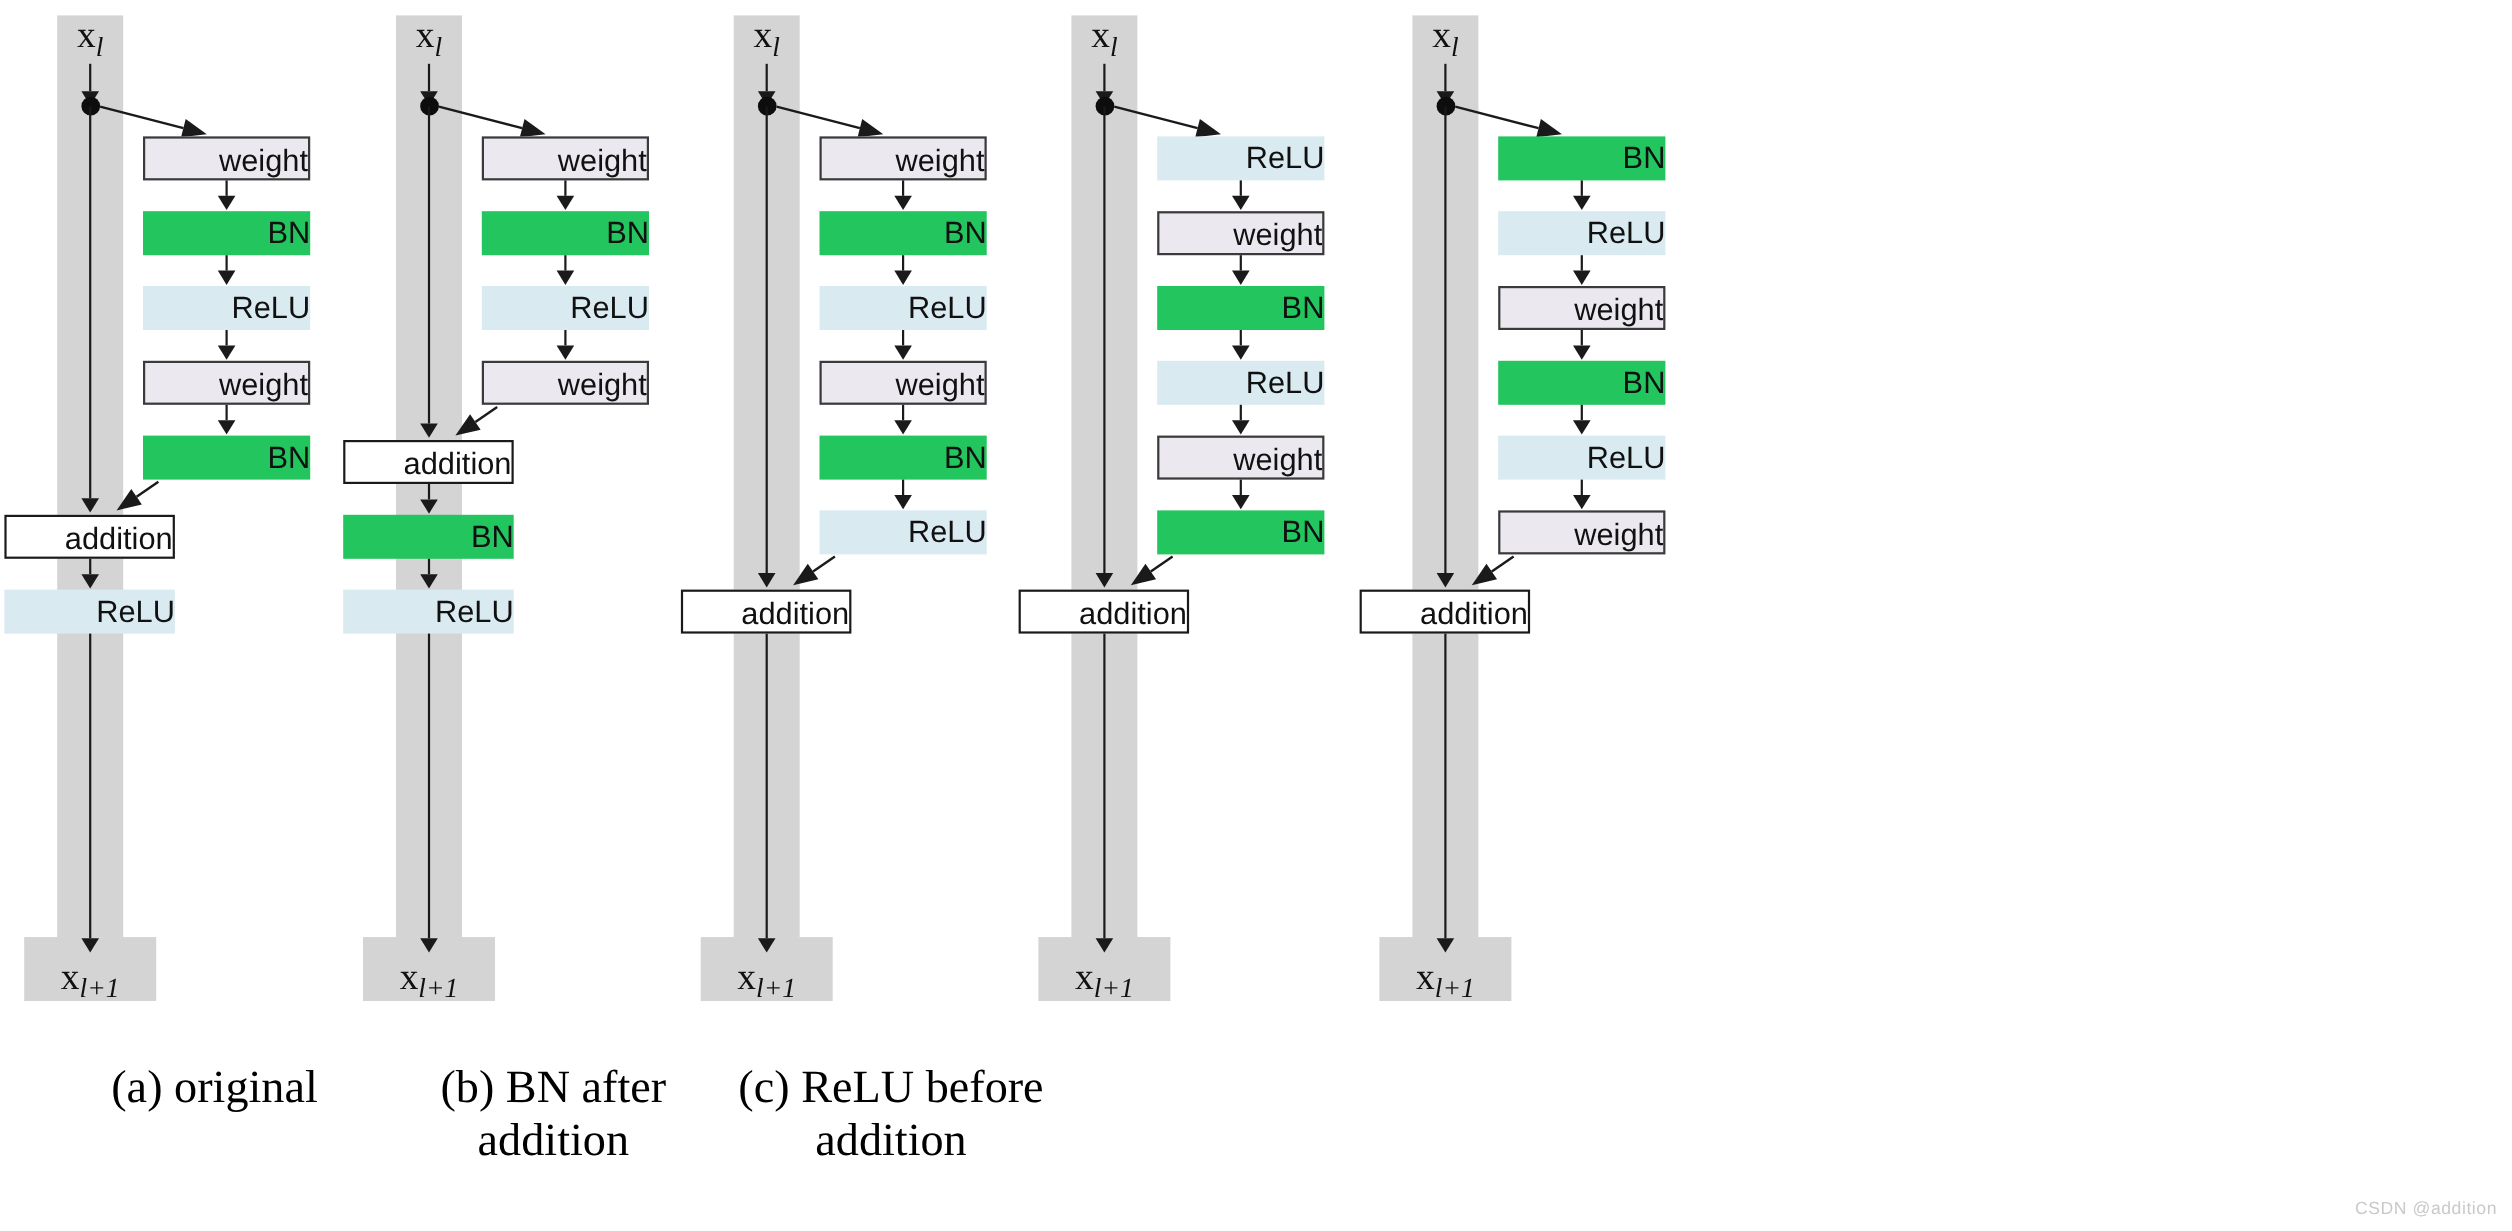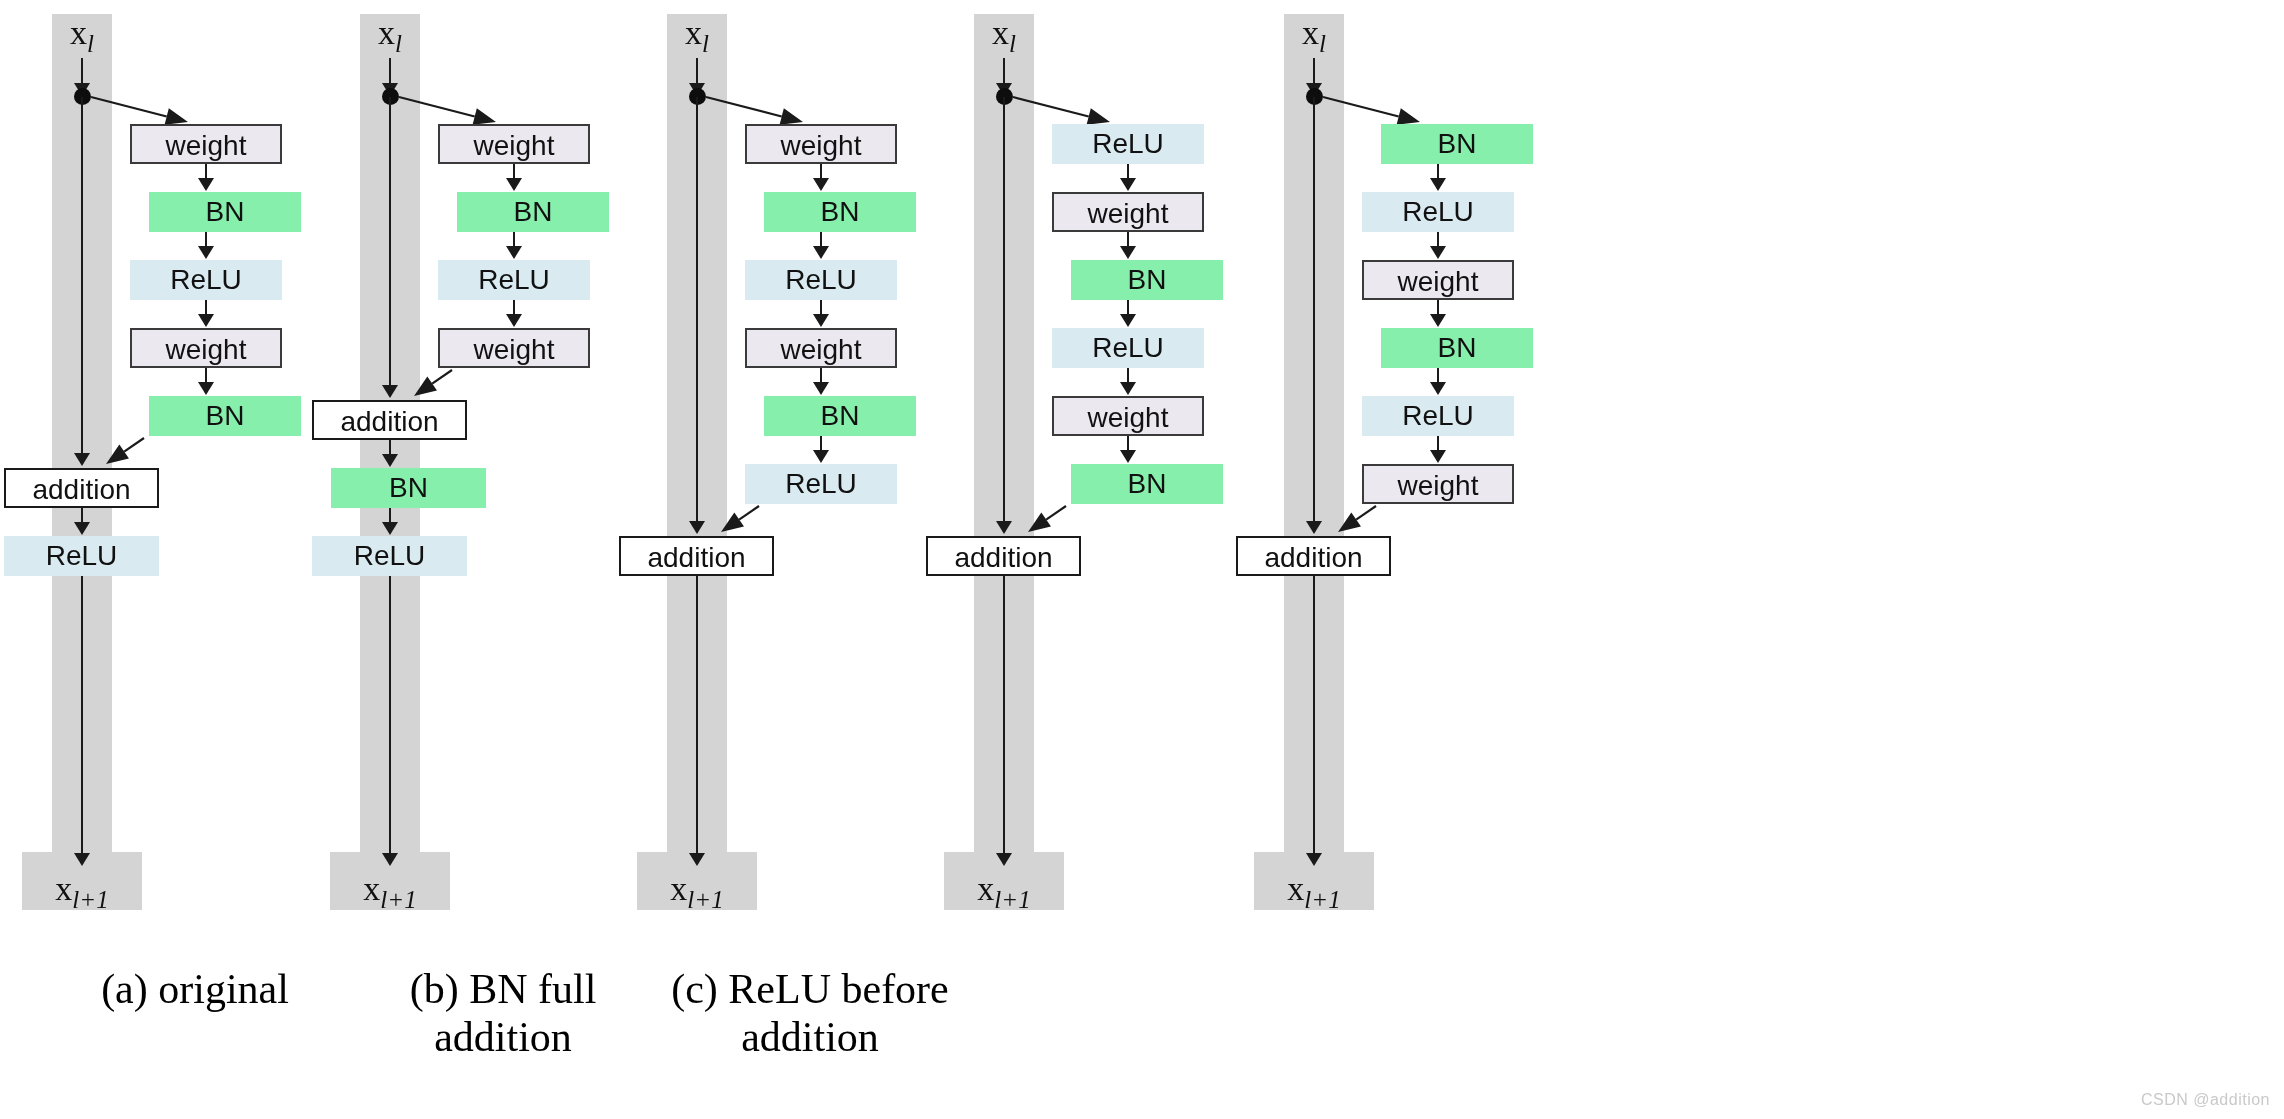--- a/index.html
+++ b/index.html
@@ -13,25 +13,25 @@
 
   
   .band{position:absolute;background:#d4d4d4;}
   .band-shaft{width:60px;}
   .band-head{width:0;height:0;border-left:60px solid transparent;
              border-right:60px solid transparent;border-top:58px solid #d4d4d4;}
 
   
   .op{
     position:absolute;height:40px;line-height:40px;
-    text-align:center;font-size:28px;color:#111;
+    text-align:right;font-size:28px;color:#111;
     box-sizing:border-box;white-space:nowrap;
   }
   .op-weight{background:#ece8f0;border:2px solid #3a3a3a;}
-  .op-bn{background:#86efac;margin-left:19px;}
+  .op-bn{background:#22c55e;}
   .op-relu{background:#d9eaf0;}
   .op-add{background:#ffffff;border:2px solid #1a1a1a;}
 
   
   .varrow{position:absolute;width:2px;background:#1a1a1a;}
   .vhead{position:absolute;width:0;height:0;
          border-left:8px solid transparent;border-right:8px solid transparent;
          border-top:13px solid #1a1a1a;}
 
   
@@ -134,21 +134,21 @@
       <div class="op op-add" style="left: 14px; top: 400px; width: 155px;">addition</div>
       <div class="varrow" style="left: 91px; top: 440px; height: 14px;"></div>
       <div class="vhead" style="left: 84px; top: 454px;"></div>
       <div class="op op-bn" style="left: 14px; top: 468px; width: 155px;">BN</div>
       <div class="varrow" style="left: 91px; top: 508px; height: 14px;"></div>
       <div class="vhead" style="left: 84px; top: 522px;"></div>
       <div class="op op-relu" style="left: 14px; top: 536px; width: 155px;">ReLU</div>
       <div class="varrow" style="left: 91px; top: 576px; height: 277px;"></div>
       <div class="vhead" style="left: 84px; top: 853px;"></div>
       <div class="xlabel" style="left: 22px; top: 870px; width: 140px;"><span>x</span><sub>l+1</sub></div>
-      <div class="caption" style="left: -30px; width: 470px; top: 965px;">(b) BN full
+      <div class="caption" style="left: -30px; width: 470px; top: 965px;">(b) BN after
 addition</div>
     </div>
     <div class="col" style="left: 605px; width: 470px;">
       <div class="band band-shaft" style="left: 62px; top: 14px; height: 838px;"></div>
       <div class="band band-head" style="left: 32px; top: 852px;"></div>
       <div class="xlabel" style="left: 32px; top: 14px; width: 120px;"><span>x</span><sub>l</sub></div>
       <div class="varrow" style="left: 91px; top: 58px; height: 25px;"></div>
       <div class="vhead" style="left: 84px; top: 83px;"></div>
       <div class="dot" style="left: 83.5px; top: 88px;"></div>
       <div class="varrow" style="left: 91px; top: 97px; height: 424px;"></div>

